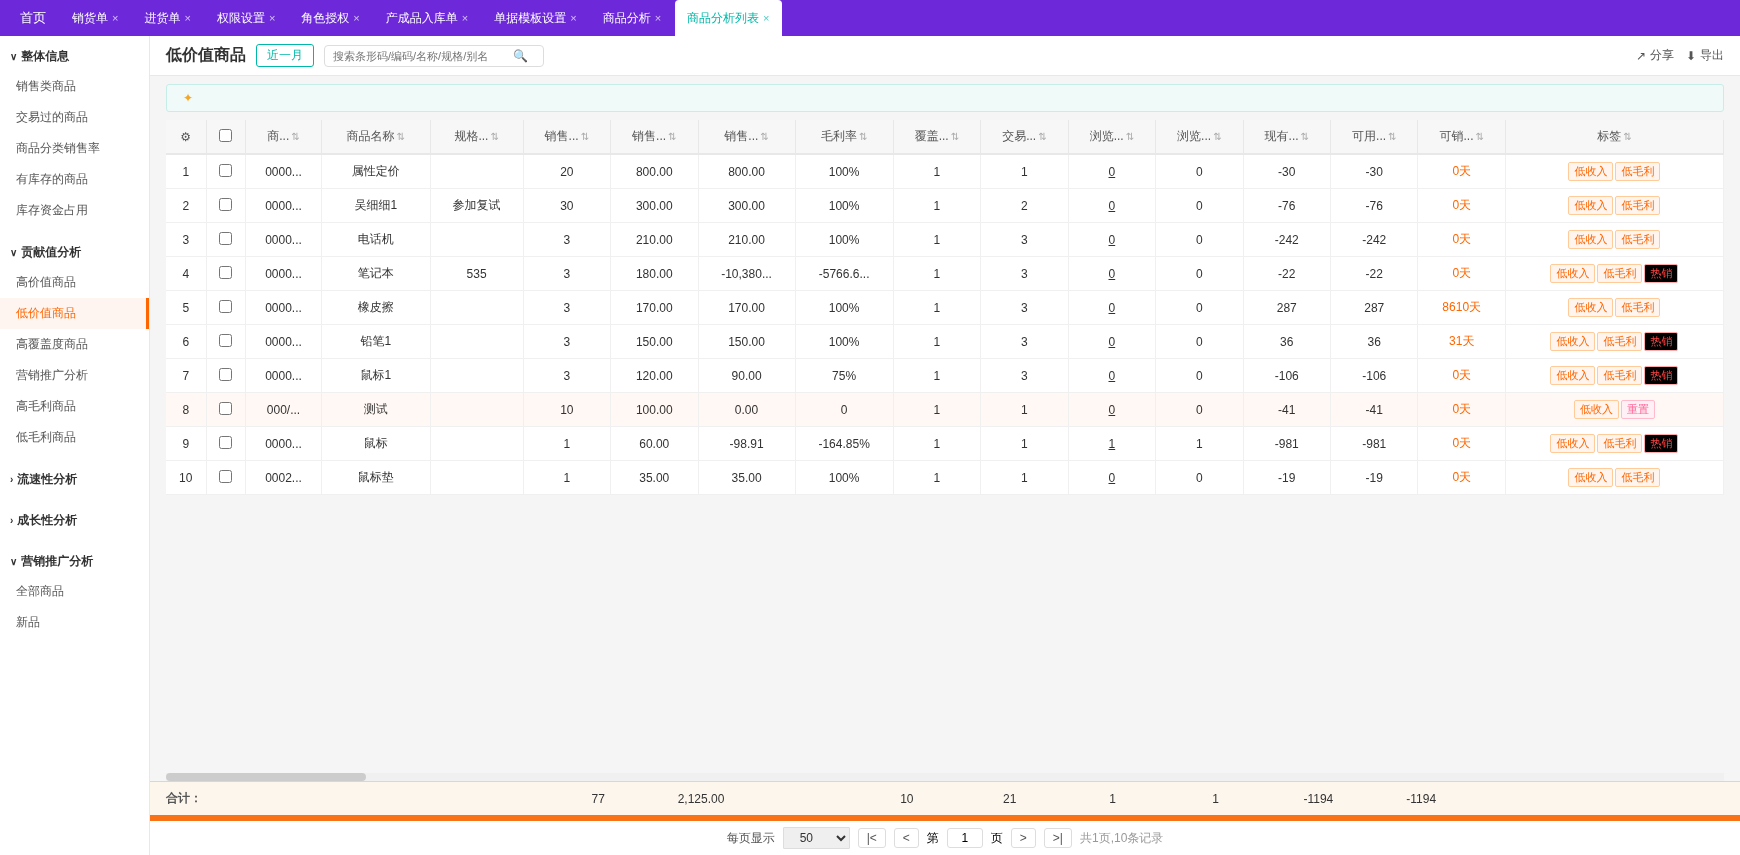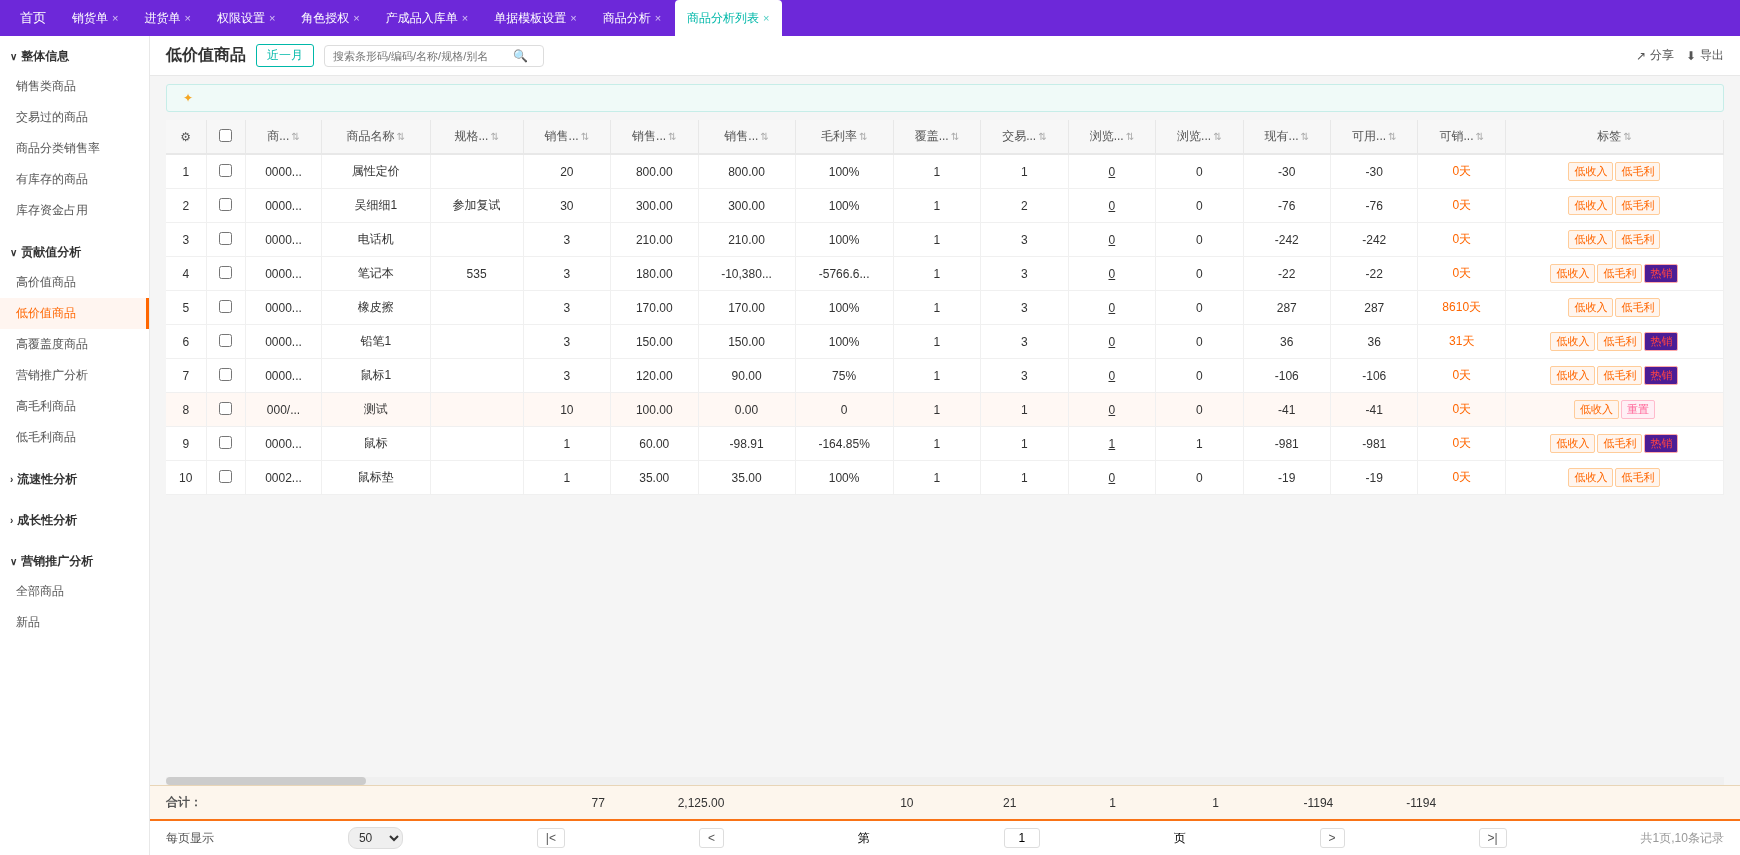--- a/index.html
+++ b/index.html
@@ -181,21 +181,21 @@
     }
     tr.highlighted td { background: #fff8f4; }
     .tag {
       display: inline-block;
       padding: 1px 5px;
       border-radius: 2px;
       font-size: 11px;
       margin: 0 1px;
     }
     .tag-orange { color: #ff6600; border: 1px solid #ffcc99; background: #fff5ee; }
-    .tag-red { color: #ff4444; border: 1px solid #ffaaaa; background: #4c1d95; }
+    .tag-red { color: #ff4444; border: 1px solid #ffaaaa; background: #000000; }
     .tag-pink { color: #ff6699; border: 1px solid #ffbbcc; background: #fff0f5; }
     .days-tag { color: #ff6600; font-size: 12px; }
     .underline-link { text-decoration: underline; color: #333; cursor: pointer; }
     input[type=checkbox] { cursor: pointer; }
 
     
     .footer-summary {
       background: #fdf6ed;
       border-top: 1px solid #e8d5b7;
       padding: 8px 16px;
@@ -218,32 +218,32 @@
       text-align: center;
       color: #333;
       flex: 1;
       padding: 0 6px;
     }
 
     
     .pagination-bar {
       display: flex;
       align-items: center;
-      justify-content: space-between;
+      justify-content: center;
       padding: 6px 16px;
       background: #fff;
-      border-top: 2px solid #f97316;
+      border-top: 6px solid #f97316;
       gap: 8px;
       font-size: 12px;
     }
     .pagination-bar .page-size-label { color: #555; }
     .page-size-select {
       border: 1px solid #ddd;
-      padding: 2px 6px;
-      border-radius: 9px;
+      padding: 2px 12px;
+      border-radius: 1px;
       color: #333;
     }
     .page-nav-btn {
       border: 1px solid #ddd;
       background: #fff;
       padding: 2px 8px;
       border-radius: 3px;
       cursor: pointer;
       color: #555;
     }

